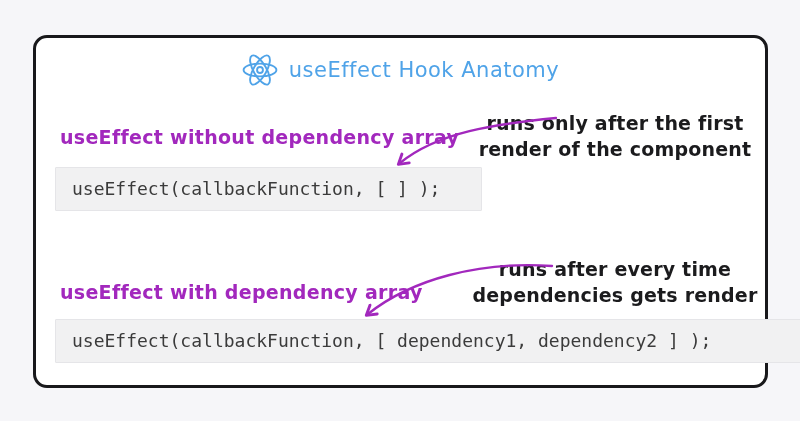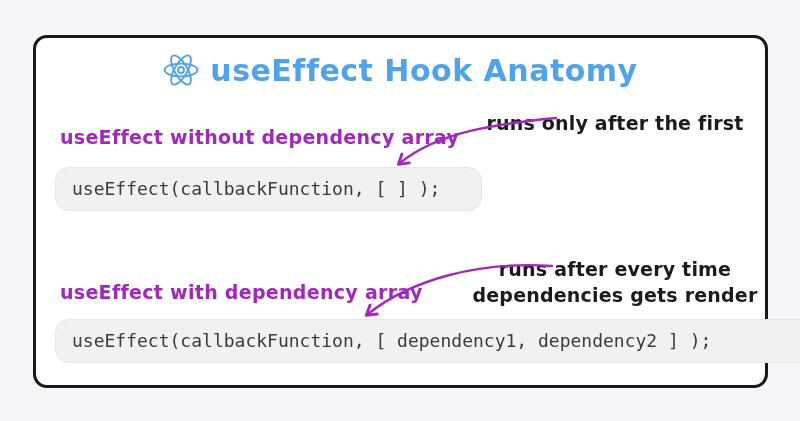--- a/index.html
+++ b/index.html
@@ -35,43 +35,43 @@
     align-items: center;
     justify-content: center;
     gap: 10px;
   }
   .react-icon {
     width: 38px;
     height: 38px;
     flex: 0 0 auto;
   }
   .title-text {
-    font-size: 30px;
-    font-weight: 700;
+    font-size: 21px;
+    font-weight: 400;
     color: #4fa3e8;
     letter-spacing: 0.5px;
     white-space: nowrap;
   }
   .section-heading {
     position: absolute;
     font-size: 19px;
     font-weight: 700;
     color: #a228bd;
     letter-spacing: 0.3px;
     white-space: nowrap;
   }
   .heading-1 { left: 60px; top: 126px; }
   .heading-2 { left: 60px; top: 281px; }
   .code-block {
     position: absolute;
     box-sizing: border-box;
     height: 44px;
     background: #f1f1f2;
     border: 1px solid #e5e5e8;
-    border-radius: 14px;
+    border-radius: 1px;
     font-family: "DejaVu Sans Mono", "Liberation Mono", monospace;
     font-size: 18px;
     color: #3b3b3b;
     line-height: 42px;
     padding-left: 16px;
     white-space: nowrap;
     overflow: hidden;
   }
   .code-1 { left: 55px; top: 167px; width: 427px; }
   .code-2 { left: 55px; top: 319px; width: 788px; }
@@ -109,20 +109,21 @@
       <circle r="3.4"></circle>
     </g>
   </svg>
   <span class="title-text">useEffect Hook Anatomy</span>
 </div>
 
 <div class="section-heading heading-1">useEffect without dependency array</div>
 <div class="code-block code-1">useEffect(callbackFunction, [ ] );</div>
 <div class="annotation annotation-1">
   <div>runs only after the first</div>
+  <div>render of the component</div>
 </div>
 
 <div class="section-heading heading-2">useEffect with dependency array</div>
 <div class="code-block code-2">useEffect(callbackFunction, [ dependency1, dependency2 ] );</div>
 <div class="annotation annotation-2">
   <div>runs after every time</div>
   <div>dependencies gets render</div>
 </div>
 
 <svg class="arrow-overlay" viewBox="0 0 800 421" aria-hidden="true">

